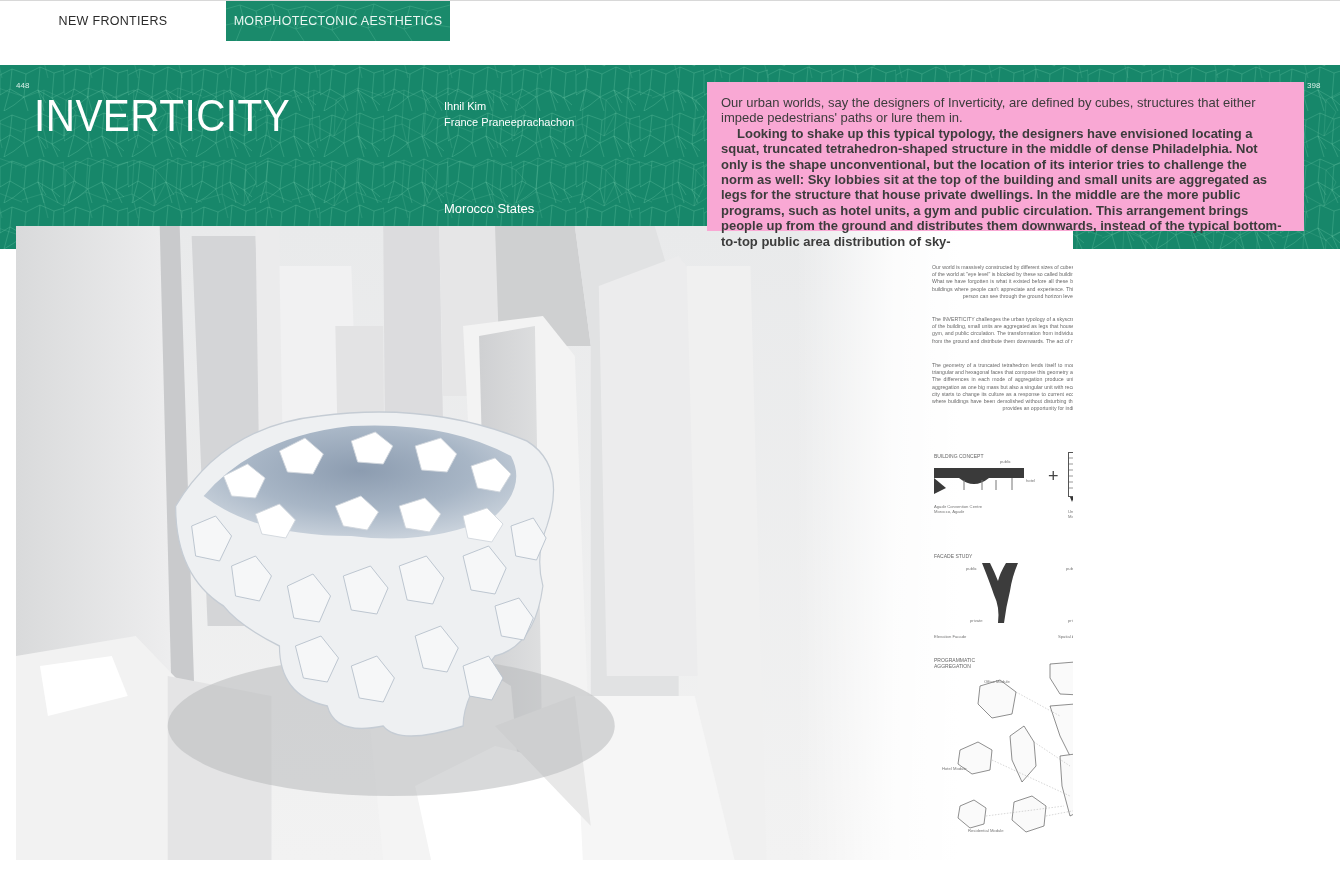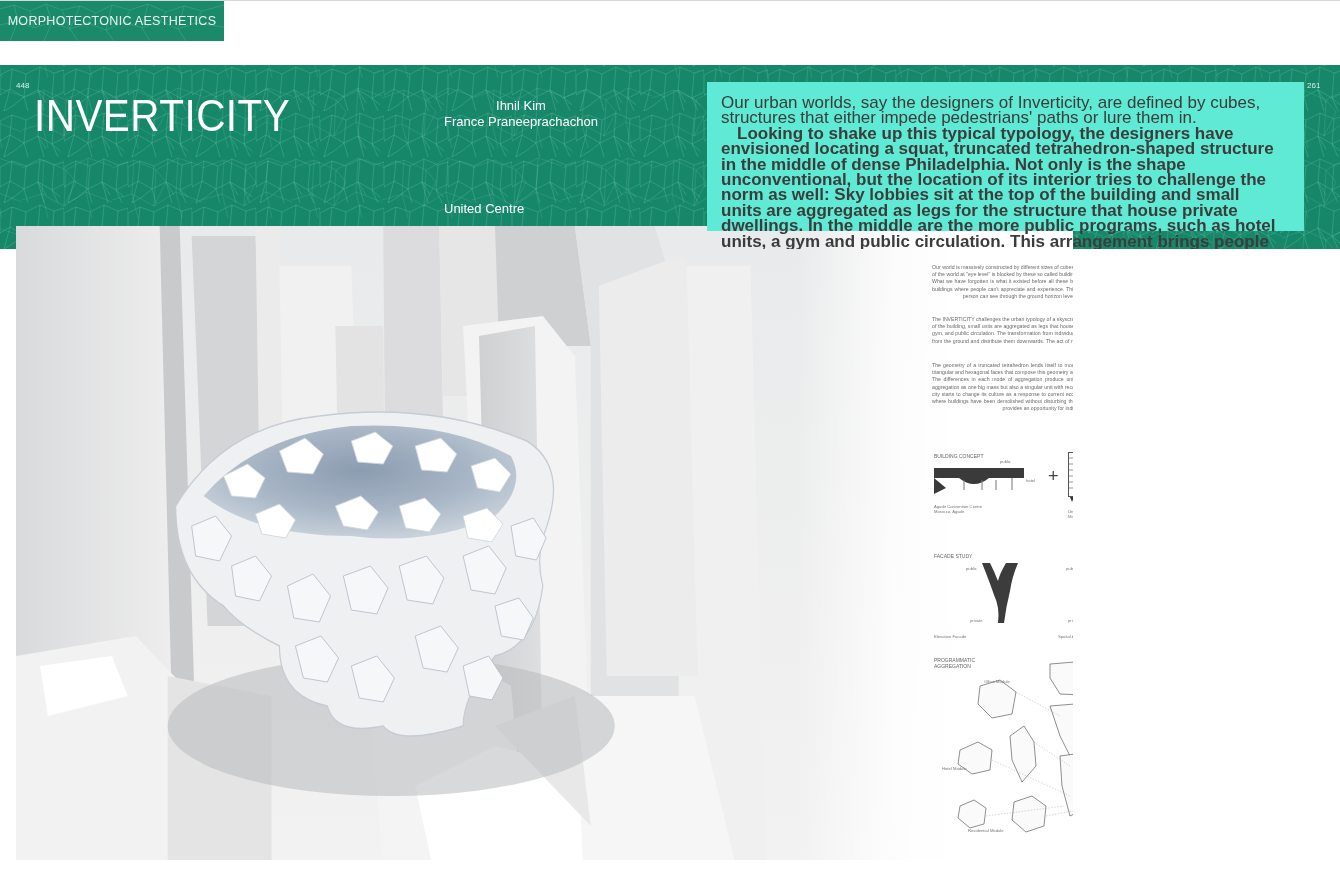--- a/index.html
+++ b/index.html
@@ -14,24 +14,24 @@
   .nav-tab.active span { position: relative; z-index: 2; }
 
   
   .band { position: absolute; left: 0; top: 40px; width: 1340px; height: 184px; background: #17876a; overflow: hidden; margin-top: 25px; }
   .texture { position: absolute; inset: 0; width: 100%; height: 100%; z-index: 0; }
   .band > *:not(.texture) { position: absolute; z-index: 2; }
 
   .page-left { left: 16px; top: 16px; font-size: 8px; color: #d9f0e8; }
   .page-right { left: 1307px; top: 16px; font-size: 8px; color: #d9f0e8; }
   .title { left: 34px; top: 26px; font-size: 44px; font-weight: normal; color: #ffffff; letter-spacing: 0.5px; transform: scaleX(0.92); transform-origin: left top; }
-  .authors { left: 444px; top: 33px; font-size: 13px; line-height: 16px; color: #ffffff; text-align: center; }
+  .authors { left: 444px; top: 33px; font-size: 11px; line-height: 16px; color: #ffffff; }
   .country { left: 444px; top: 136px; font-size: 13px; color: #ffffff; }
 
-  .intro { left: 707px; top: 17px; width: 597px; height: 149px; background: #5eead4; padding: 13px 22px 0 14px; font-size: 17px; line-height: 15.4px; color: #3c3c3c; }
+  .intro { left: 707px; top: 17px; width: 597px; height: 149px; background: #f9a8d4; padding: 13px 22px 0 14px; font-size: 13px; line-height: 15.4px; color: #3c3c3c; }
   .intro p { margin: 0; }
   .intro p.indent { text-indent: 16px; font-weight: bold; }
 
   
   .board { position: absolute; left: 16px; top: 226px; width: 1057px; height: 634px; overflow: hidden; background: #e7e8e9; }
   .render { position: absolute; inset: 0; width: 100%; height: 100%; }
   .board-fade { position: absolute; left: 780px; top: 0; width: 544px; height: 634px; background: linear-gradient(90deg, rgba(255,255,255,0) 0%, rgba(255,255,255,0.85) 18%, #ffffff 30%); }
 
   .panel { position: absolute; left: 914px; top: 0; width: 396px; height: 634px; }
   .project-num { position: absolute; right: 14px; top: 10px; font-size: 26px; color: #8f8f8f; font-weight: normal; letter-spacing: 1px; }
@@ -41,20 +41,23 @@
   .pt3 { top: 136px; }
   .panel-title { position: absolute; right: 12px; top: 204px; font-size: 17px; font-weight: bold; color: #141414; letter-spacing: 0.3px; transform: scaleX(0.9); transform-origin: right top; }
   .lbl { position: absolute; font-size: 5px; color: #666; text-transform: uppercase; white-space: nowrap; }
   .sm { position: absolute; font-size: 4.2px; color: #777; white-space: nowrap; line-height: 5px; }
   .dg { position: absolute; }
 </style>
 </head>
 <body>
 
 <div class="nav">
+  <div class="nav-tab" style="width:226px;border-right:none">
+      <span>NEW FRONTIERS</span>
+    </div>
   <div class="nav-tab active" style="width:224px">
     <svg class="texture" viewBox="0 0 224 40" preserveAspectRatio="none">
       <g fill="none" stroke="#5fc1a0" stroke-width="0.6" opacity="0.55">
         <path d="M0 8 L14 4 L30 10 L46 3 L62 9 L80 5 L96 12 L112 4 L130 9 L148 3 L166 11 L184 5 L202 10 L224 4"></path>
         <path d="M0 24 L18 20 L34 27 L52 21 L70 28 L88 22 L106 29 L124 21 L142 27 L160 20 L178 28 L196 22 L224 26"></path>
         <path d="M14 4 L18 20 L10 40 M46 3 L52 21 L44 40 M80 5 L70 28 L78 40 M112 4 L106 29 L114 40 M148 3 L142 27 L150 40 M184 5 L178 28 L186 40 M30 10 L34 27 M62 9 L70 28 M96 12 L88 22 M130 9 L124 21 M166 11 L160 20 M202 10 L196 22"></path>
       </g>
     </svg>
     <span>MORPHOTECTONIC AESTHETICS</span>
   </div>
@@ -68,29 +71,29 @@
       </pattern>
       <pattern id="cells2" width="90" height="70" patternUnits="userSpaceOnUse" patternTransform="translate(22 13)">
         <path d="M0 20 L22 12 L44 22 L66 10 L90 18 M0 52 L20 46 L42 58 L64 44 L90 54 M22 12 L20 46 L26 70 M44 22 L42 58 M66 10 L64 44 L70 70 M44 22 L54 34 L42 58" fill="none" stroke="#8fdcbd" stroke-width="0.5" opacity="0.3"></path>
       </pattern>
     </defs>
     <rect width="1340" height="184" fill="url(#cells)"></rect>
     <rect width="1340" height="184" fill="url(#cells2)"></rect>
   </svg>
 
   <span class="page-left">448</span>
-  <span class="page-right">261</span>
+  <span class="page-right">398</span>
 
   <h1 class="title">INVERTICITY</h1>
 
   <div class="authors">
     <div>Ihnil Kim</div>
     <div>France Praneeprachachon</div>
   </div>
-  <div class="country">United Centre</div>
+  <div class="country">Morocco States</div>
 
   <div class="intro">
     <p>Our urban worlds, say the designers of Inverticity, are defined by cubes, structures that either impede pedestrians' paths or lure them in.</p>
     <p class="indent">Looking to shake up this typical typology, the designers have envisioned locating a squat, truncated tetrahedron-shaped structure in the middle of dense Philadelphia. Not only is the shape unconventional, but the location of its interior tries to challenge the norm as well: Sky lobbies sit at the top of the building and small units are aggregated as legs for the structure that house private dwellings. In the middle are the more public programs, such as hotel units, a gym and public circulation. This arrangement brings people up from the ground and distributes them downwards, instead of the typical bottom-to-top public area distribution of sky-</p>
   </div>
 </div>
 
 <div class="board">
 
   <svg class="render" viewBox="0 0 1324 634" preserveAspectRatio="none">

